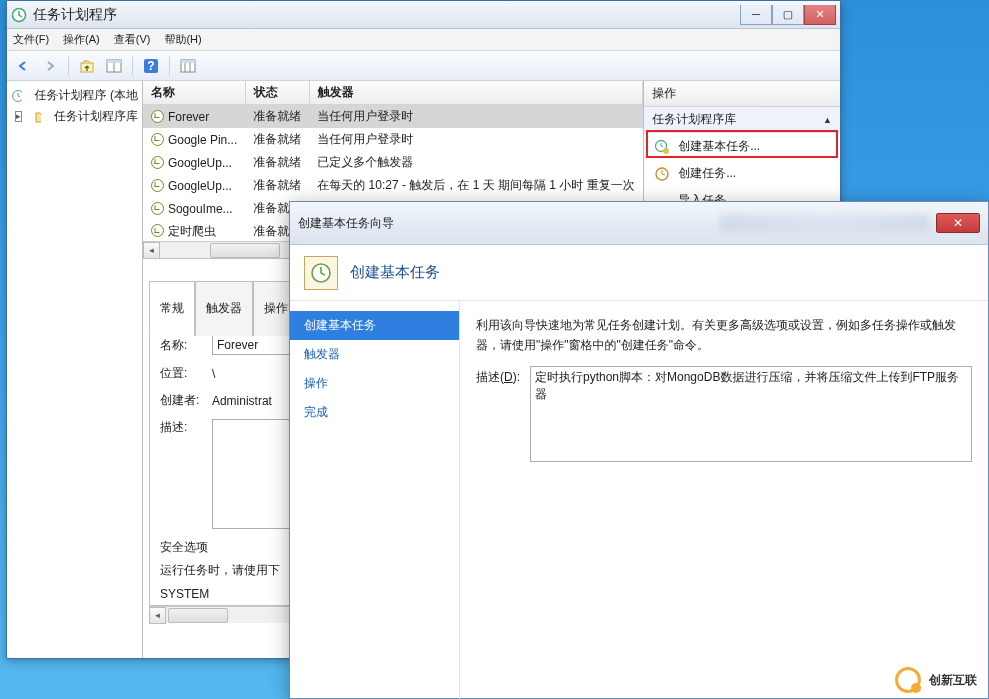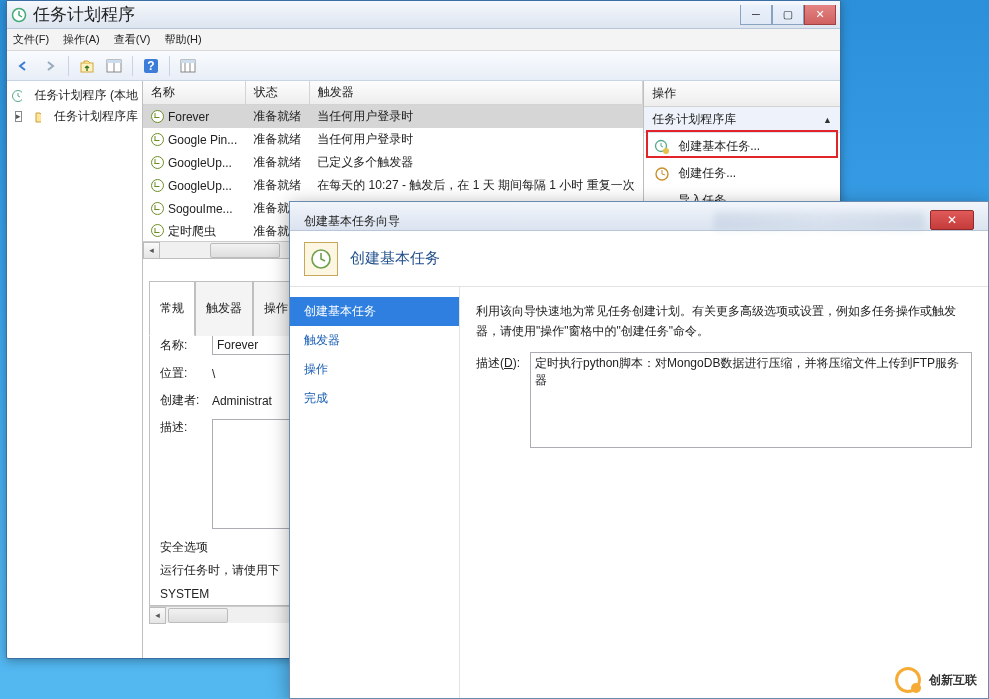--- a/index.html
+++ b/index.html
@@ -5,38 +5,38 @@
 *{box-sizing:border-box;margin:0;padding:0;font-family:"Microsoft YaHei","SimSun",Tahoma,sans-serif;font-size:12px;color:#222}
 body{width:989px;height:699px;background:linear-gradient(to bottom,#2b90d9 0%,#3aa0e8 40%,#54b8f0 100%);position:relative;overflow:hidden}
 
 .watermark{position:absolute;right:12px;bottom:6px;display:flex;align-items:center;gap:8px;color:#fff;font-size:18px;font-weight:bold;opacity:.92}
 .watermark .wm-icon{width:26px;height:26px;border:3px solid #f6a623;border-radius:50%;position:relative}
 .watermark .wm-icon::after{content:'';position:absolute;right:-3px;bottom:-3px;width:10px;height:10px;background:#f6a623;border-radius:50%}
 
 .window{position:absolute;left:6px;top:0;width:835px;height:659px;background:#fff;border:1px solid #3a6ea5;border-radius:0 0 2px 2px;box-shadow:0 2px 10px rgba(0,0,0,.3)}
 .titlebar{height:28px;background:linear-gradient(to bottom,#f5f8fc 0%,#e9eef6 50%,#dde5f0 100%);border-bottom:1px solid #b8c6d9;display:flex;align-items:center;padding:0 4px}
 .titlebar .icon{width:16px;height:16px;margin-right:6px}
-.titlebar .title{flex:1;font-size:17px}
+.titlebar .title{flex:1;font-size:14px}
 .winbtns{display:flex;gap:0}
 .winbtn{width:32px;height:20px;border:1px solid #8aa3c1;border-top:none;background:linear-gradient(to bottom,#eaf1fb,#e0e9f5);display:flex;align-items:center;justify-content:center;font-size:11px}
 .winbtn.close{background:linear-gradient(to bottom,#e48484,#d06060);color:#fff;border-color:#a04040}
 .menubar{height:22px;background:#f4f4f4;border-bottom:1px solid #d8d8d8;display:flex;align-items:center;padding:0 6px;gap:14px}
 .menubar span{font-size:11px}
 .toolbar{height:30px;background:linear-gradient(to bottom,#f9fbfe,#e8eef7);border-bottom:1px solid #c8d3e3;display:flex;align-items:center;padding:0 4px;gap:3px}
 .tbtn{width:24px;height:24px;display:flex;align-items:center;justify-content:center;border:1px solid transparent;border-radius:2px}
 .tsep{width:1px;height:20px;background:#c8d3e3;margin:0 3px}
 .body3{display:flex;height:calc(100% - 28px - 22px - 30px)}
 .leftp{width:136px;border-right:1px solid #bfbfbf;padding:4px 2px;overflow:auto}
 .tree-row{display:flex;align-items:center;gap:13px;padding:2px 2px;white-space:nowrap}
 .tree-row .exp{width:11px;height:11px;border:1px solid #8a8a8a;font-size:9px;line-height:9px;text-align:center;color:#555}
 .midp{flex:1;display:flex;flex-direction:column;border-right:1px solid #bfbfbf}
 .rightp{width:196px;display:flex;flex-direction:column}
 .list{flex:0 0 178px;overflow:auto;border-bottom:1px solid #bfbfbf;position:relative}
 .list table{width:100%;border-collapse:collapse}
-.list th{text-align:left;font-weight:normal;background:linear-gradient(to bottom,#fdfdfd,#ededed);border-right:1px solid #d4d4d4;border-bottom:1px solid #d4d4d4;padding:3px 8px;position:sticky;top:0}
+.list th{text-align:left;font-weight:bold;background:linear-gradient(to bottom,#fdfdfd,#ededed);border-right:1px solid #d4d4d4;border-bottom:1px solid #d4d4d4;padding:3px 8px;position:sticky;top:0}
 .list td{padding:3px 8px;white-space:nowrap}
 .list tr.sel td{background:#d6d6d6}
 .clock-ico{display:inline-block;width:13px;height:13px;border:1.5px solid #6b8e23;border-radius:50%;position:relative;vertical-align:-2px;margin-right:4px;background:#fff}
 .clock-ico::after{content:'';position:absolute;left:50%;top:50%;width:4px;height:4px;border-left:1.5px solid #6b8e23;border-bottom:1.5px solid #6b8e23;transform:translate(-50%,-60%)}
 .hsbar{height:17px;background:#f0f0f0;border-top:1px solid #ccc;display:flex;align-items:center}
 .hsbar .sbbtn{width:17px;height:17px;border:1px solid #bcbcbc;background:linear-gradient(#fafafa,#e5e5e5);display:flex;align-items:center;justify-content:center;font-size:9px;color:#555}
 .hsbar .thumb{height:15px;border:1px solid #bcbcbc;background:linear-gradient(#f2f2f2,#dedede);border-radius:2px}
 .propwrap{flex:1;overflow:auto;padding:6px}
 .tabs{display:flex;gap:0;margin-bottom:4px}
 .tab{padding:18px 10px;border:1px solid #bfbfbf;background:#f4f4f4;border-bottom:none;position:relative;top:16px}
@@ -48,21 +48,21 @@
 .fld textarea{flex:1;border:1px solid #abadb3;height:110px;padding:2px 4px;font-size:12px;resize:none}
 .sect{margin-top:6px}
 .rightp .hdr{background:linear-gradient(to bottom,#fdfdfd,#ededed);border-bottom:1px solid #d4d4d4;padding:4px 8px;font-weight:normal}
 .rightp .subhdr{background:#eef3fb;padding:4px 8px;border-bottom:1px solid #d8e2ef;display:flex;justify-content:space-between;align-items:center}
 .rightp .subhdr .arrow{font-size:9px;color:#333}
 .action-item{display:flex;align-items:center;gap:8px;padding:5px 10px}
 .action-item .ai-icon{width:16px;height:16px;display:flex;align-items:center;justify-content:center}
 .redbox{position:absolute;border:2px solid #e3232a;pointer-events:none}
 
 .wizard{position:absolute;left:289px;top:201px;width:700px;height:498px;background:#fff;border:1px solid #6a8ab0;box-shadow:0 4px 18px rgba(0,0,0,.35)}
-.wz-title{height:29px;background:linear-gradient(to bottom,#f2f6fb 0%,#e6ecf5 50%,#dbe3ef 100%);border-bottom:1px solid #b8c6d9;display:flex;align-items:flex-end;padding:0 14px}
+.wz-title{height:43px;background:linear-gradient(to bottom,#f2f6fb 0%,#e6ecf5 50%,#dbe3ef 100%);border-bottom:1px solid #b8c6d9;display:flex;align-items:center;padding:0 8px}
 .wz-title .t{flex:1}
 .wz-title .blur{width:210px;height:18px;filter:blur(3px);background:linear-gradient(90deg,#9bb3cf44,#9bb3cf22,#9bb3cf44);border-radius:3px;margin-right:6px}
 .wz-close{width:44px;height:20px;background:linear-gradient(#e05a5a,#c53b3b);border:1px solid #8f2a2a;color:#fff;display:flex;align-items:center;justify-content:center;font-size:12px;border-radius:2px}
 .wz-header{height:56px;display:flex;align-items:center;gap:12px;padding:0 14px;border-bottom:1px solid #e3e3e3}
 .wz-header .wh-icon{width:34px;height:34px;border:1px solid #c7a85a;background:#fdf6e3;display:flex;align-items:center;justify-content:center}
 .wz-header h2{font-size:15px;font-weight:normal;color:#1f4e8a}
 .wz-body{display:flex;height:calc(100% - 29px - 56px)}
 .wz-nav{width:170px;border-right:1px solid #e3e3e3;padding:10px 0}
 .wz-navitem{padding:6px 14px;color:#1a5fb4}
 .wz-navitem.active{background:#2f7fe0;color:#fff}

